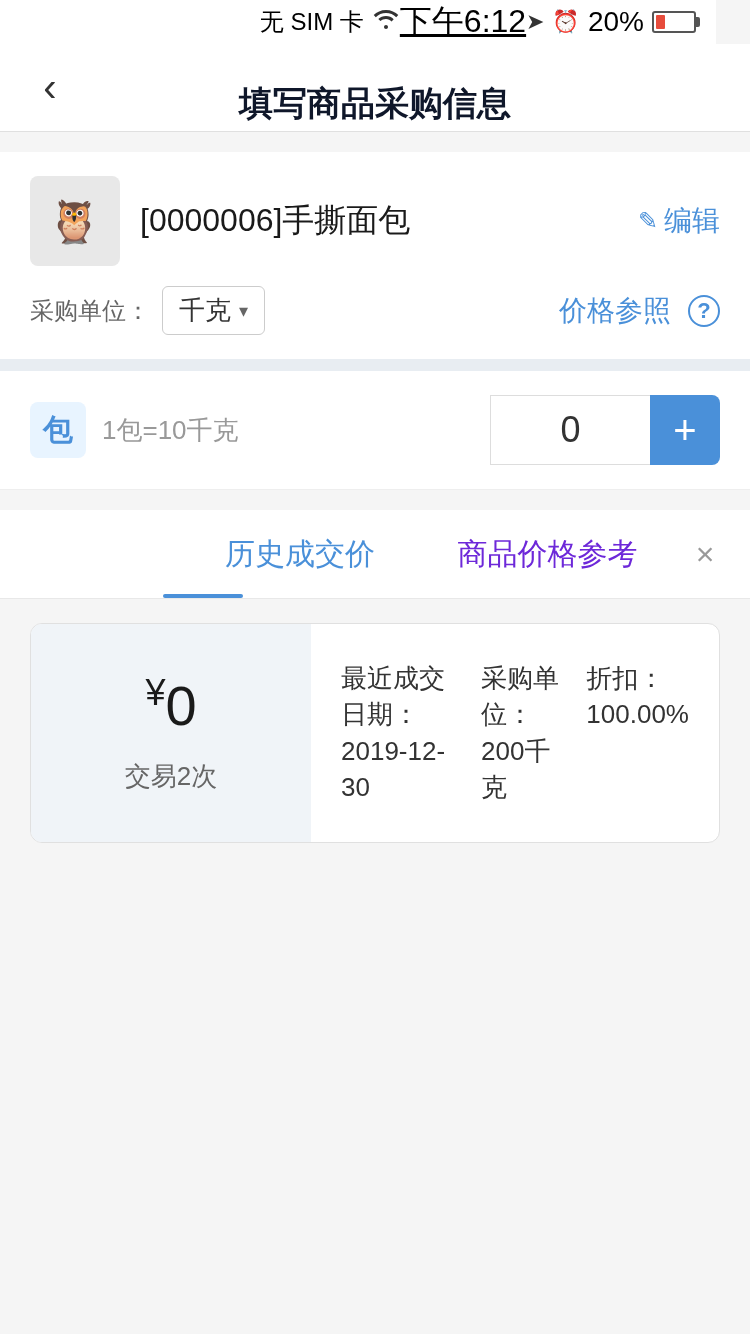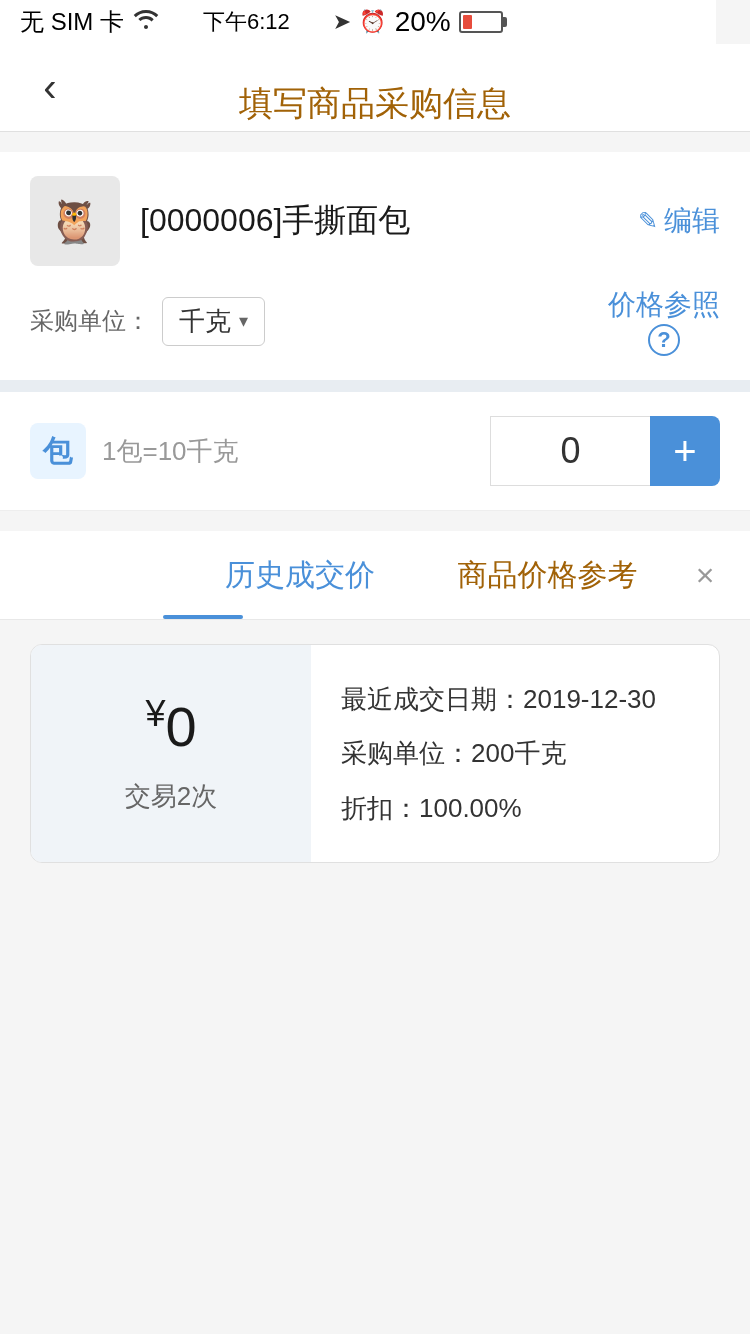--- a/index.html
+++ b/index.html
@@ -12,35 +12,35 @@
       font-size: 28px;
     }
 
     
     .status-bar {
       width: 716px;
       height: 44px;
       background: #fff;
       display: flex;
       align-items: center;
-      justify-content: flex-start;
+      justify-content: flex-end;
       padding: 0 20px;
       font-size: 26px;
       font-weight: 500;
-      gap: 43px;
     }
     .status-left {
       display: flex;
       align-items: center;
       gap: 8px;
       font-size: 24px;
     }
     .status-center {
-      font-size: 22px;
+      font-size: 32px;
       font-weight: 500;
+      text-decoration: underline;
     }
     .status-right {
       display: flex;
       align-items: center;
       gap: 8px;
       font-size: 22px;
     }
     .battery-icon {
       display: inline-flex;
       align-items: center;
@@ -91,22 +91,22 @@
       justify-content: center;
       cursor: pointer;
     }
     .nav-back-arrow {
       font-size: 40px;
       color: #333;
       font-weight: 300;
     }
     .nav-title {
       font-size: 34px;
-      font-weight: 400;
-      color: #a16207;
+      font-weight: 700;
+      color: #0f172a;
       margin-top: 32px;
     }
 
     
     .product-card {
       background: #fff;
       margin-top: 20px;
       padding: 24px 30px;
     }
     .product-header {
@@ -177,25 +177,24 @@
       font-size: 26px;
       color: #333;
     }
     .dropdown-arrow {
       font-size: 18px;
       color: #666;
     }
     .price-ref {
       display: flex;
       align-items: center;
-      gap: 0;
+      gap: 17px;
       color: #4a90d9;
       font-size: 28px;
       cursor: pointer;
-      flex-direction: column;
     }
     .help-icon {
       width: 32px;
       height: 32px;
       border: 2px solid #4a90d9;
       border-radius: 50%;
       display: flex;
       align-items: center;
       justify-content: center;
       font-size: 22px;
@@ -282,21 +281,21 @@
       position: relative;
       padding: 0 30px;
     }
     .tab-item {
       flex: 1;
       height: 88px;
       display: flex;
       align-items: center;
       justify-content: center;
       font-size: 30px;
-      color: #a16207;
+      color: #6d28d9;
       position: relative;
       cursor: pointer;
     }
     .tab-item.active {
       color: #4a90d9;
       justify-content: flex-end;
     }
     .tab-active-line {
       position: absolute;
       bottom: 0;
@@ -355,21 +354,21 @@
     }
     .history-trade-count {
       font-size: 26px;
       color: #666;
       margin-top: 21px;
     }
     .history-right {
       flex: 1;
       padding: 36px 30px;
       display: flex;
-      flex-direction: column;
+      flex-direction: row;
       justify-content: center;
       gap: 18px;
     }
     .history-detail-item {
       font-size: 26px;
       color: #333;
       line-height: 1.4;
     }
 
     

